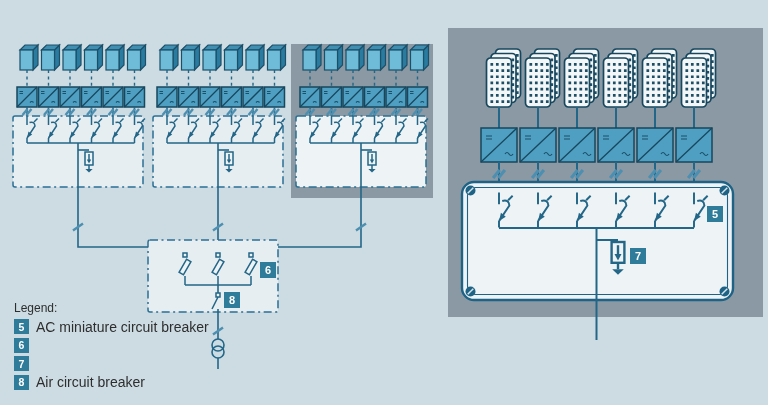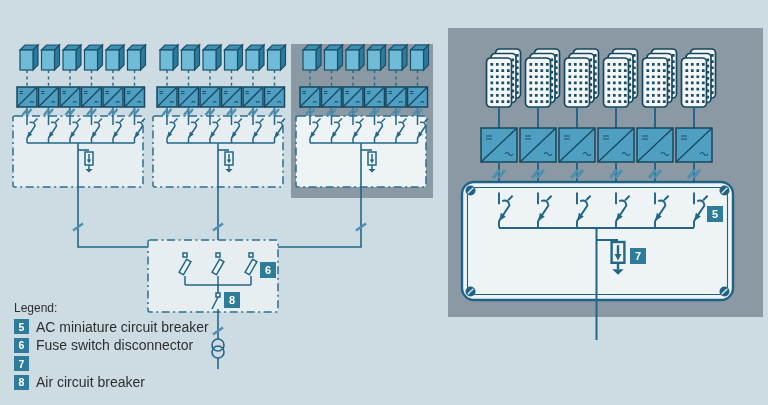--- a/index.html
+++ b/index.html
@@ -234,21 +234,20 @@
 </svg>
 
 <div class="legend">
   <div class="legend-title">Legend:</div>
   <div class="legend-row">
     <span class="badge">5</span>
     <span class="legend-label">AC miniature circuit breaker</span>
   </div>
   <div class="legend-row">
     <span class="badge">6</span>
-    <span class="legend-label">Fuse switch disconnector</span>
   </div>
   <div class="legend-row">
     <span class="badge">7</span>
   </div>
   <div class="legend-row">
     <span class="badge">8</span>
     <span class="legend-label">Air circuit breaker</span>
   </div>
 </div>
 </div>

